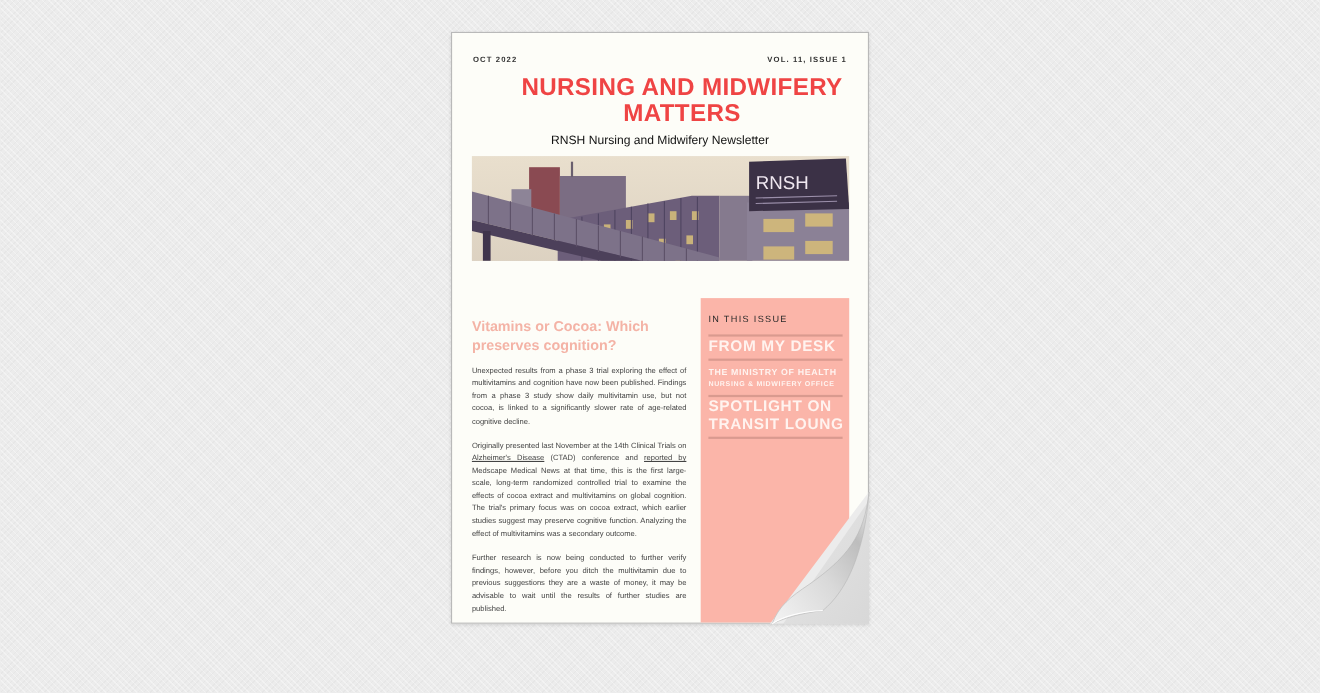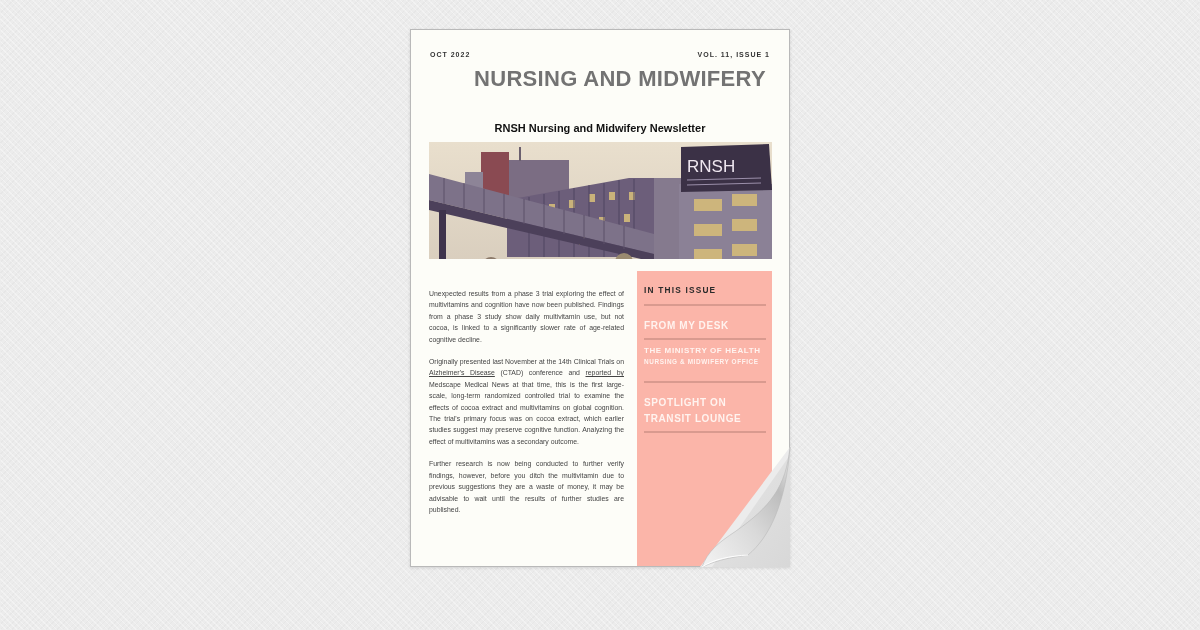--- a/index.html
+++ b/index.html
@@ -22,35 +22,35 @@
       overflow: hidden;
     }
     .meta-row {
       position: absolute; top: 21px; left: 19px; right: 19px;
       display: flex; justify-content: space-between;
       font-size: 7px; font-weight: bold; letter-spacing: 1px; color: #333;
     }
     .title {
       position: absolute; top: 37px; left: 0; right: 0;
       text-align: center;
-      color: #737373;
+      color: #ef4444;
       font-weight: bold;
       font-size: 22px;
       line-height: 24px;
       letter-spacing: 0.3px;
       padding-left: 40px;
     }
     .subtitle {
       position: absolute; top: 92px; left: 0; right: 0;
       text-align: center;
-      font-size: 11px; font-weight: bold; color: #111;
+      font-size: 11px; font-weight: normal; color: #111;
     }
     .hero {
       position: absolute; top: 112px; left: 18px;
-      width: 343px; height: 117px;
+      width: 343px; height: 95px;
       overflow: hidden;
       background: linear-gradient(180deg, #e6dccb 0%, #ddd3c2 60%, #cfc4b6 100%);
     }
     .hero svg { display: block; }
     .article {
       position: absolute; top: 258px; left: 18px; width: 195px;
     }
     .article-title {
       color: #f4b3a6; font-weight: bold; font-size: 13px; line-height: 17px;
       margin-bottom: 10px;
@@ -60,52 +60,53 @@
       text-align: justify; margin-bottom: 11px;
     }
     .article a { color: #444; text-decoration: underline; }
     .toc {
       position: absolute; top: 241px; left: 226px;
       width: 135px; height: 297px;
       background: #fbb5a9;
       padding: 14px 6px 0 7px;
     }
     .toc-heading {
-      font-size: 8.3px; font-weight: bold; letter-spacing: 1.2px; color: #2a2a2a;
+      font-size: 8.3px; font-weight: normal; letter-spacing: 1.2px; color: #2a2a2a;
       padding-bottom: 9px;
       border-bottom: 2px solid #d99a8f;
     }
     .toc-item {
       display: block;
       color: #fff3ef; font-weight: bold; letter-spacing: 0.6px;
-      font-size: 10px; line-height: 16px;
-      padding: 12px 0 4px 0;
+      font-size: 14px; line-height: 16px;
+      padding: 0 0 4px 0;
       border-bottom: 2px solid #d99a8f;
       white-space: nowrap;
       overflow: hidden;
       text-decoration: none;
     }
-    .toc-item.small { font-size: 7.2px; line-height: 11px; padding: 5px 0 14px 0; }
+    .toc-item.small { font-size: 7.2px; line-height: 11px; padding: 5px 0 4px 0; }
     .curl {
       position: absolute; left: 700px; top: 447px; width: 92px; height: 122px;
       pointer-events: none;
     }
   </style>
 </head>
 <body>
 
 <div class="page">
 
   <div class="meta-row">
     <span>OCT 2022</span>
     <span>VOL. 11, ISSUE 1</span>
   </div>
 
   <div class="title">
     <div>NURSING AND MIDWIFERY</div>
+    <div>MATTERS</div>
   </div>
 
   <div class="subtitle">RNSH Nursing and Midwifery Newsletter</div>
 
   <div class="hero">
     <svg width="343" height="129" viewBox="0 0 343 129">
       <defs>
         <linearGradient id="sky" x1="0" y1="0" x2="0" y2="1">
           <stop offset="0" stop-color="#e9dfcd"></stop>
           <stop offset="1" stop-color="#d8cdbd"></stop>
@@ -174,20 +175,21 @@
       </g>
       <rect x="10" y="68" width="7" height="61" fill="#3f344c"></rect>
 
       <circle cx="62" cy="124" r="9" fill="#8c7a6a"></circle>
       <circle cx="108" cy="126" r="7" fill="#8c7a6a"></circle>
       <circle cx="195" cy="120" r="9" fill="#9a8a70"></circle>
     </svg>
   </div>
 
   <div class="article">
+    <div class="article-title">Vitamins or Cocoa: Which preserves cognition?</div>
     <p>Unexpected results from a phase 3 trial exploring the effect of multivitamins and cognition have now been published. Findings from a phase 3 study show daily multivitamin use, but not cocoa, is linked to a significantly slower rate of age-related cognitive decline.</p>
     <p><span>Originally presented last November at the 14th Clinical Trials on </span><a>Alzheimer's Disease</a><span> (CTAD) conference and </span><a>reported by</a><span> Medscape Medical News at that time, this is the first large-scale, long-term randomized controlled trial to examine the effects of cocoa extract and multivitamins on global cognition. The trial's primary focus was on cocoa extract, which earlier studies suggest may preserve cognitive function. Analyzing the effect of multivitamins was a secondary outcome.</span></p>
     <p>Further research is now being conducted to further verify findings, however, before you ditch the multivitamin due to previous suggestions they are a waste of money, it may be advisable to wait until the results of further studies are published.</p>
   </div>
 
   <div class="toc">
     <div class="toc-heading">IN THIS ISSUE</div>
     <a class="toc-item">FROM MY DESK</a>
     <a class="toc-item small">
       <div style="font-size:8px;">THE MINISTRY OF HEALTH</div>

